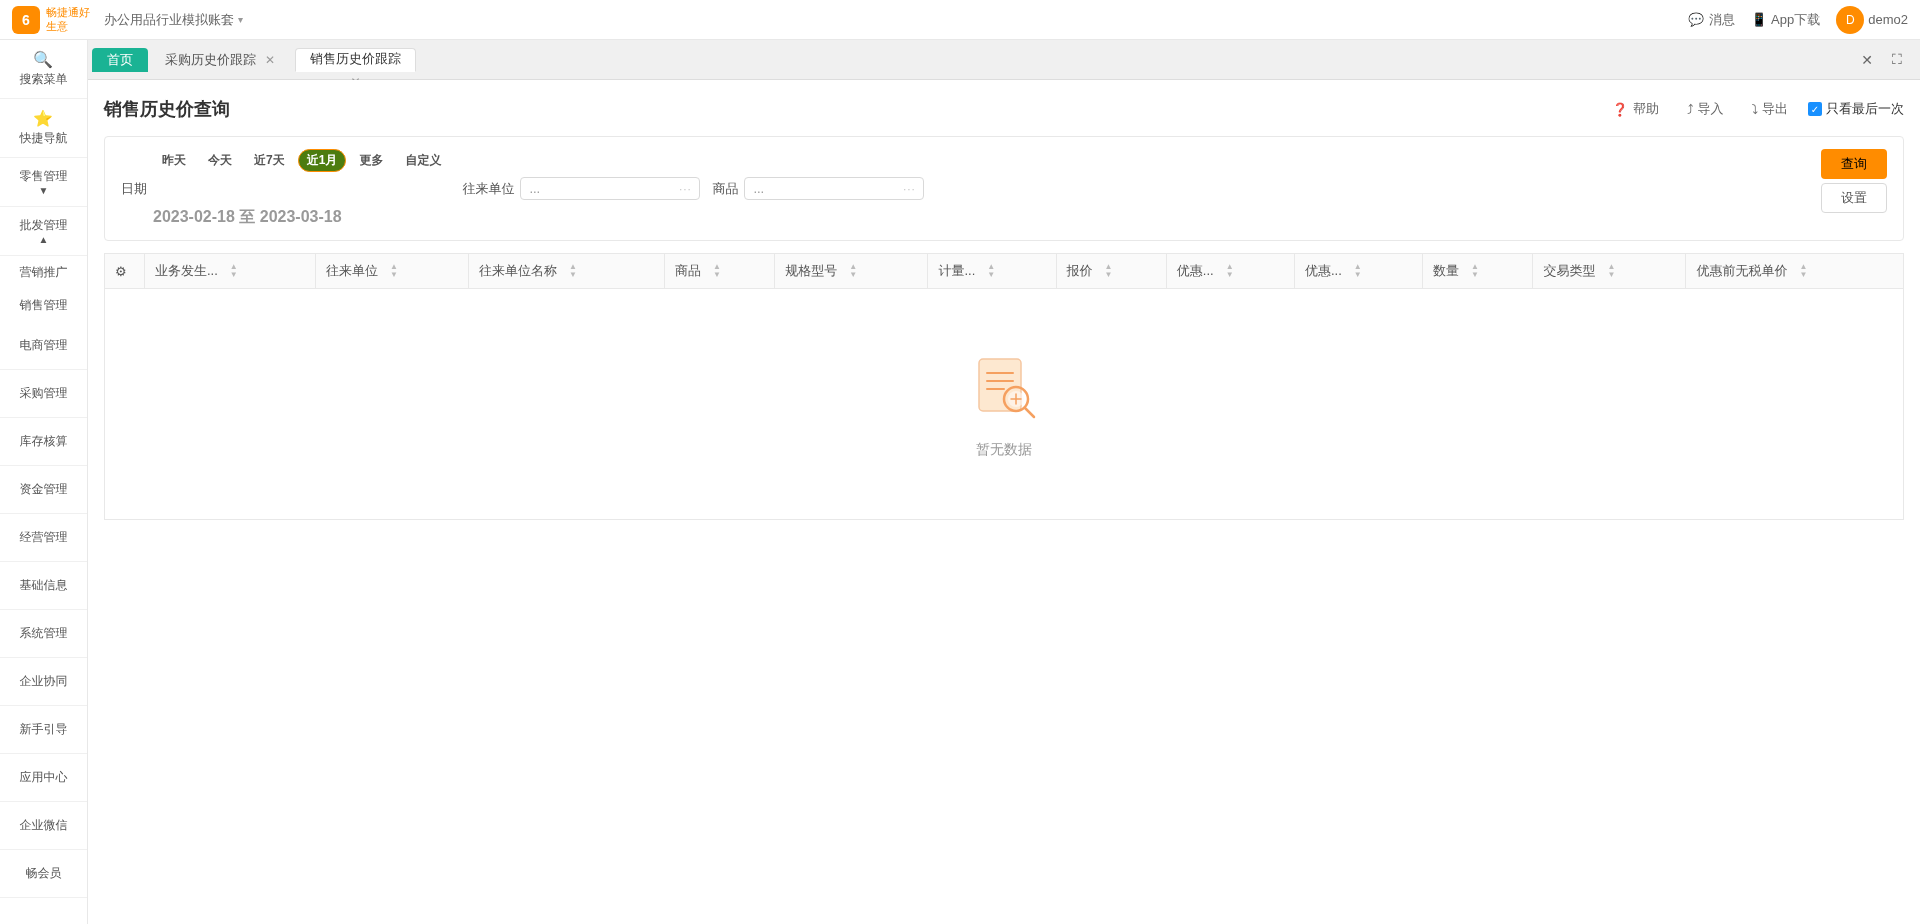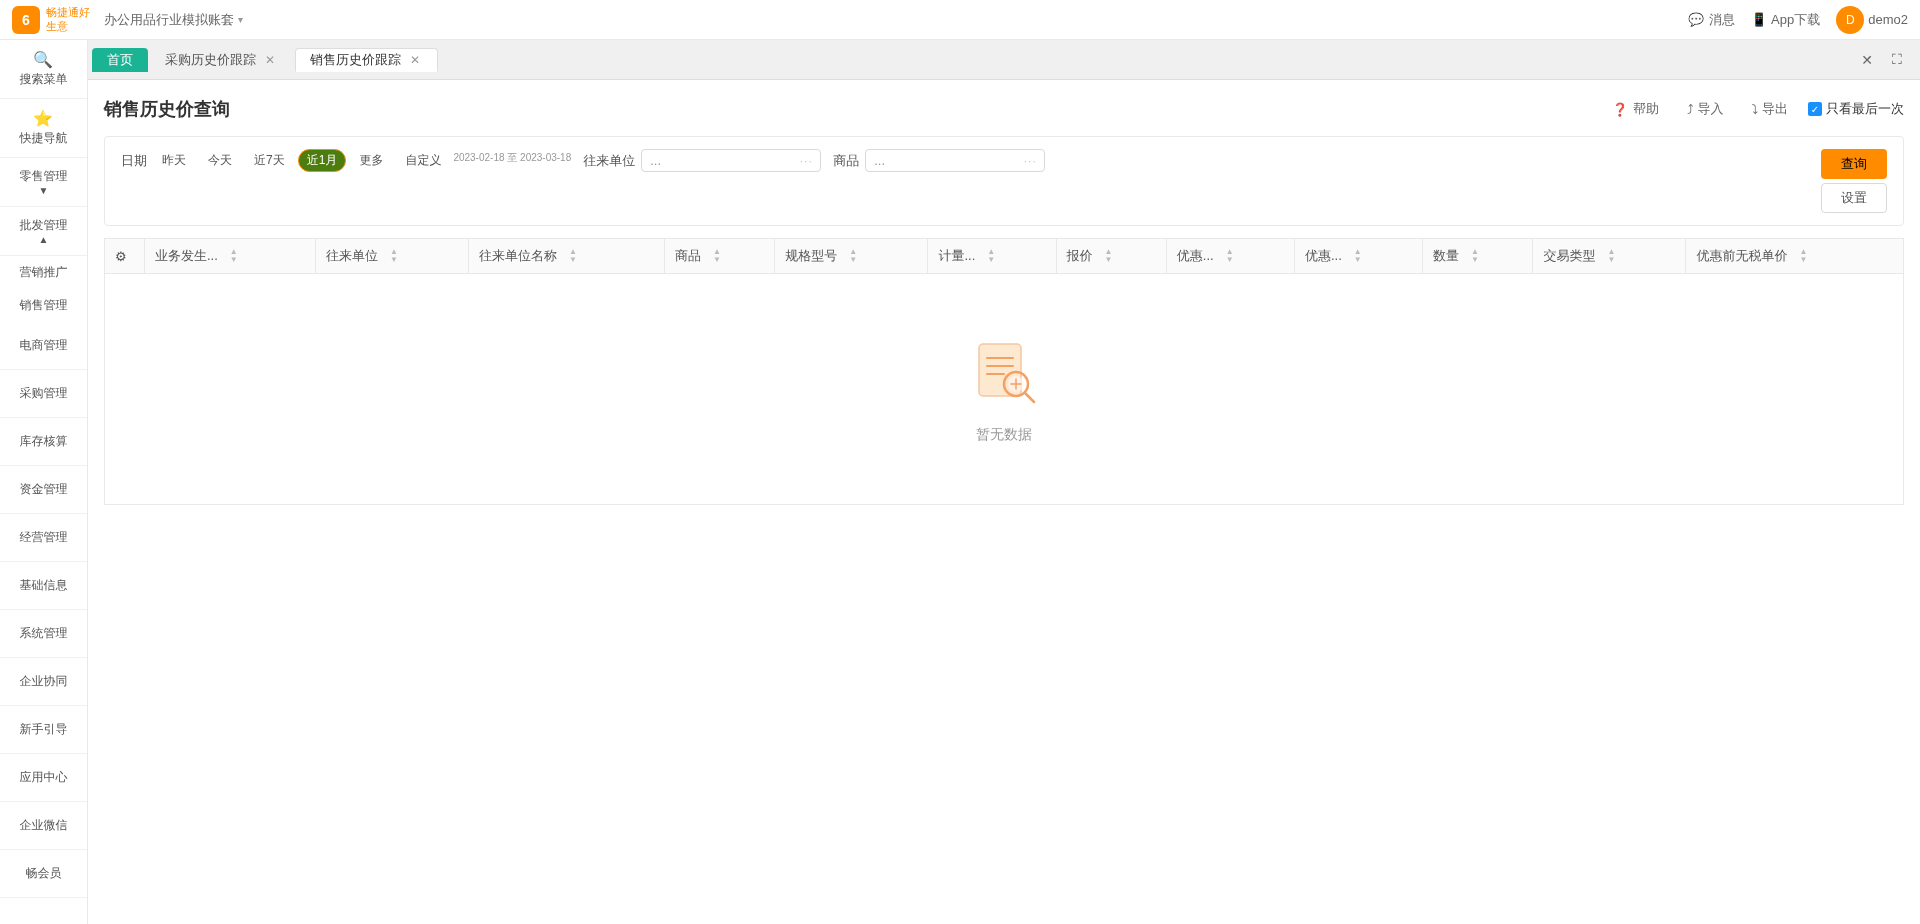--- a/index.html
+++ b/index.html
@@ -155,20 +155,21 @@
       color: #555;
       gap: 6px;
       margin-right: 2px;
       border: 1px solid transparent;
     }
     .tab-item.active {
       background: #fff;
       color: #333;
       border: 1px solid #ddd;
       border-bottom: 1px solid #fff;
+      flex-direction: column;
     }
     .tab-item .tab-close {
       font-size: 12px;
       color: #999;
       cursor: pointer;
       padding: 1px 3px;
       border-radius: 3px;
     }
     .tab-bar-actions {
       margin-left: auto;
@@ -283,23 +284,23 @@
       color: #555;
       border: 1px solid transparent;
     }
     .date-btn.active {
       background: #4d7c0f;
       color: #fff;
       border-color: #ff8c00;
       border-radius: 12px;
     }
     .date-range-text {
-      font-size: 10px;
+      font-size: 16px;
       color: #999;
-      margin-top: 2px;
+      margin-top: 16px;
     }
     .filter-input {
       display: flex;
       align-items: center;
       border: 1px solid #d9d9d9;
       border-radius: 4px;
       padding: 3px 8px;
       min-width: 180px;
       background: #fff;
       cursor: pointer;
@@ -538,21 +539,21 @@
             <span>只看最后一次</span>
           </label>
         </div>
       </div>
 
       <div class="filter-bar">
         <div class="filter-row">
 
           <div class="filter-group">
             <span class="filter-label">日期</span>
-            <div style="display:flex;flex-direction:row;gap:3px;">
+            <div style="display:flex;flex-direction:column;gap:19px;font-weight:bold;">
               <div class="date-btns">
                 <span class="date-btn">昨天</span>
                 <span class="date-btn">今天</span>
                 <span class="date-btn">近7天</span>
                 <span class="date-btn active">近1月</span>
                 <span class="date-btn">更多</span>
                 <span class="date-btn">自定义</span>
               </div>
               <div class="date-range-text">2023-02-18 至 2023-03-18</div>
             </div>

